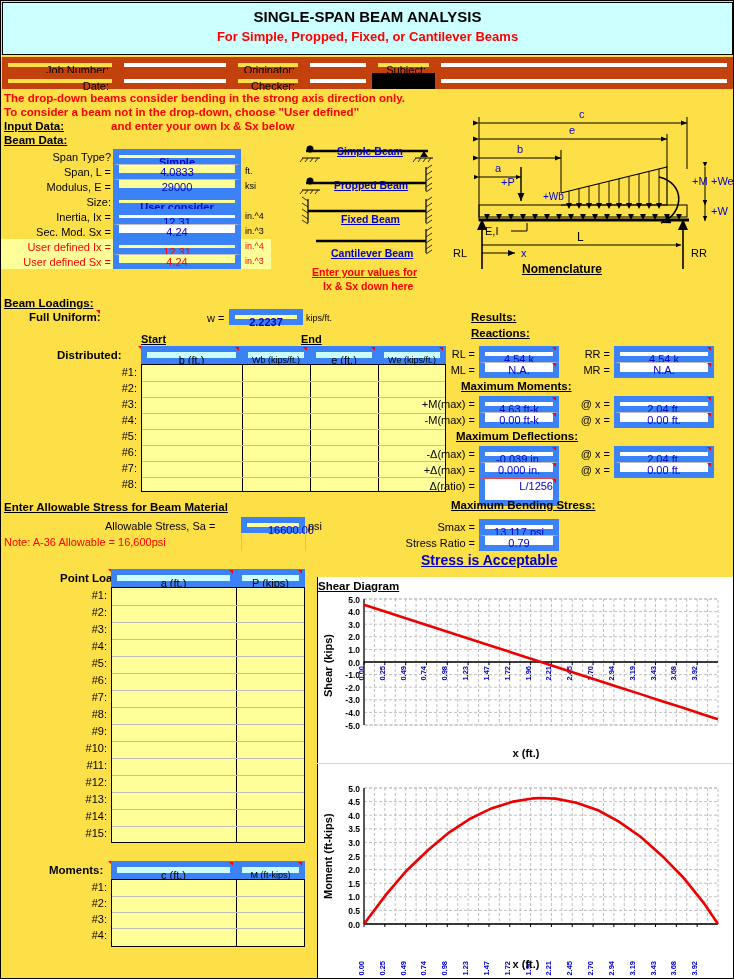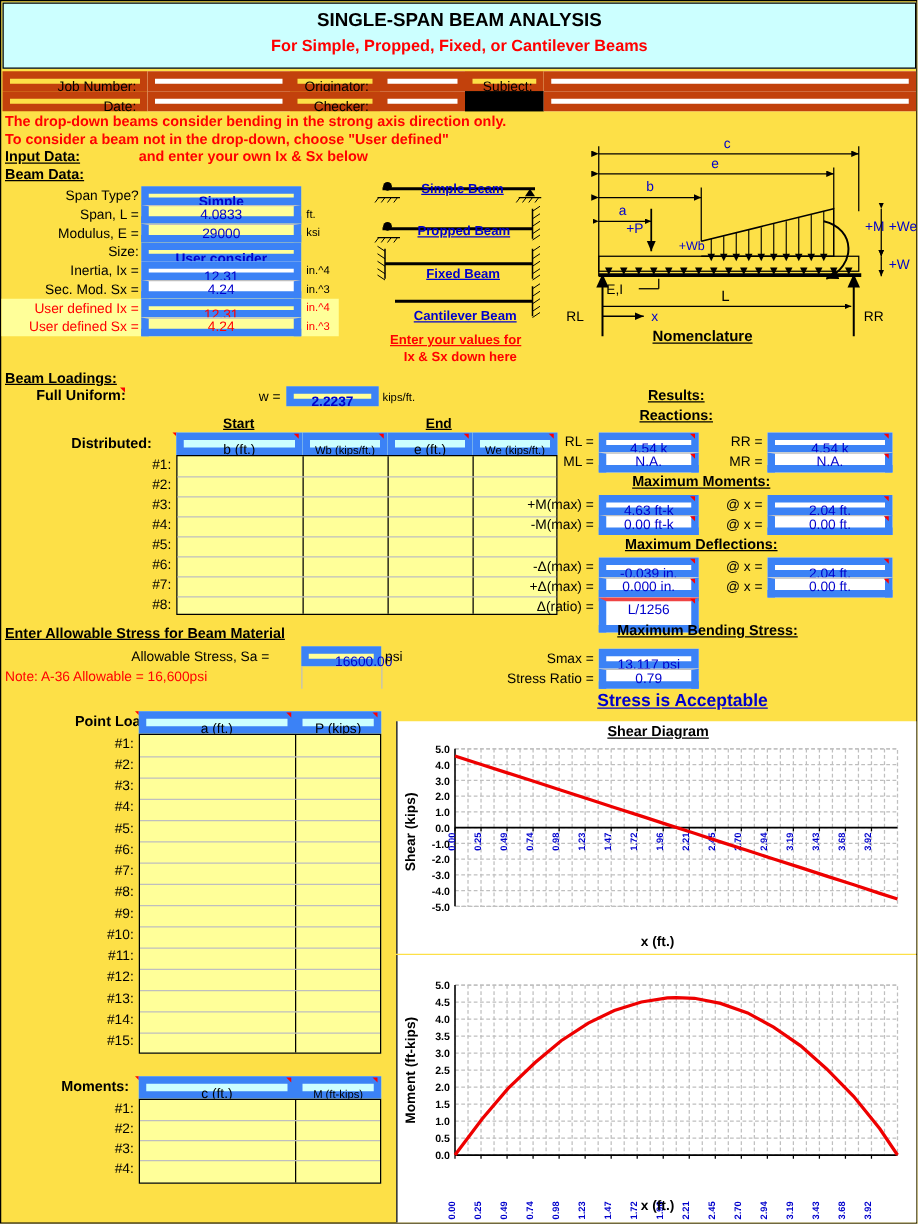--- a/index.html
+++ b/index.html
@@ -5,21 +5,21 @@
   html,body{margin:0;padding:0;background:#fff;}
   body{font-family:"Liberation Sans",sans-serif;}
   #sheet{position:relative;width:734px;height:979px;overflow:hidden;background:#fde047;
          border:1px solid #000;box-sizing:border-box;}
   .abs{position:absolute;box-sizing:border-box;}
   .t{font-size:11px;color:#000;white-space:nowrap;line-height:1;}
   .b{font-weight:bold;}
   .red{color:#FF0000;}
   .blue{color:#0000CC;}
   .u{text-decoration:underline;}
-  .ctr{text-align:center;text-decoration:underline;}
+  .ctr{text-decoration:underline;}
   .rgt{text-align:right;}
 
   
   #banner{left:1px;top:1px;width:731px;height:53px;background:#CCFFFF;border:1px solid #000;}
   #banner .l1{position:absolute;left:0;top:5px;width:100%;text-align:center;font-size:15px;font-weight:bold;color:#000;}
   #banner .l2{position:absolute;left:0;top:26px;width:100%;text-align:center;font-size:13px;font-weight:bold;color:#FF0000;}
 
   
   .hcell{border:6px solid #c2410c;height:16px;line-height:15px;font-size:11px;}
   .hlabel{text-align:right;padding-right:3px;}
@@ -358,21 +358,21 @@
   <div class="tri abs" style="left:706px;top:446px;"></div>
 
   <div class="abs t rgt" style="left:410px;top:464px;width:64px;">+Δ(max) =</div>
   <div class="abs cell wht blue" style="left:478px;top:461px;width:80px;height:16px;line-height:15px;border-top:1px solid #BFBFBF;">0.000 in.</div>
   <div class="tri abs" style="left:551px;top:462px;"></div>
   <div class="abs t rgt" style="left:565px;top:464px;width:44px;">@ x =</div>
   <div class="abs cell wht blue" style="left:613px;top:461px;width:100px;height:16px;line-height:15px;border-top:1px solid #BFBFBF;">0.00 ft.</div>
   <div class="tri abs" style="left:706px;top:462px;"></div>
 
   <div class="abs t rgt" style="left:410px;top:480px;width:64px;">Δ(ratio) =</div>
-  <div class="abs cell wht blue" style="left:478px;top:477px;width:80px;height:28px;line-height:15px;border-top:3px solid #ef4444;">L/1256</div>
+  <div class="abs cell wht blue" style="left:478px;top:477px;width:80px;height:28px;line-height:15px;border-top:1px solid #ef4444;text-align:right;">L/1256</div>
   <div class="tri abs" style="left:551px;top:478px;"></div>
 
   <div class="abs t b ctr" style="left:450px;top:499px;width:230px;font-size:11.5px;">Maximum Bending Stress:</div>
   <div class="abs t rgt" style="left:410px;top:521px;width:64px;">Smax =</div>
   <div class="abs cell wht blue" style="left:478px;top:518px;width:80px;height:16px;line-height:15px;">13,117 psi</div>
   <div class="abs t rgt" style="left:390px;top:537px;width:84px;">Stress Ratio =</div>
   <div class="abs cell wht blue" style="left:478px;top:534px;width:80px;height:16px;line-height:15px;border-top:1px solid #BFBFBF;">0.79</div>
   <div class="abs t b ctr blue" style="left:420px;top:552px;width:250px;font-size:14px;">Stress is Acceptable</div>
 
   <div class="abs t b u" style="left:3px;top:501px;font-size:11.5px;">Enter Allowable Stress for Beam Material</div>

